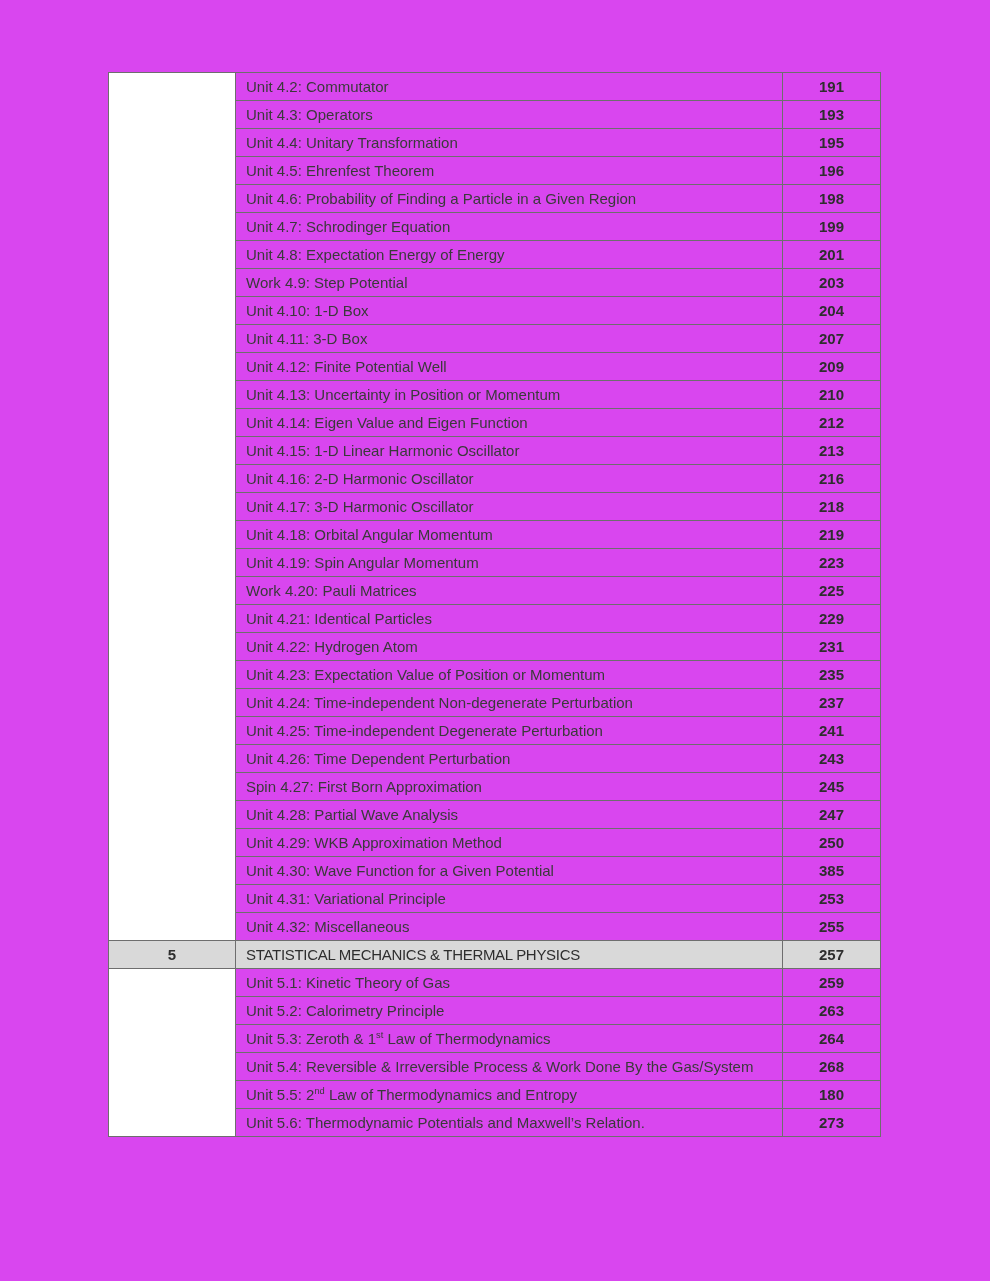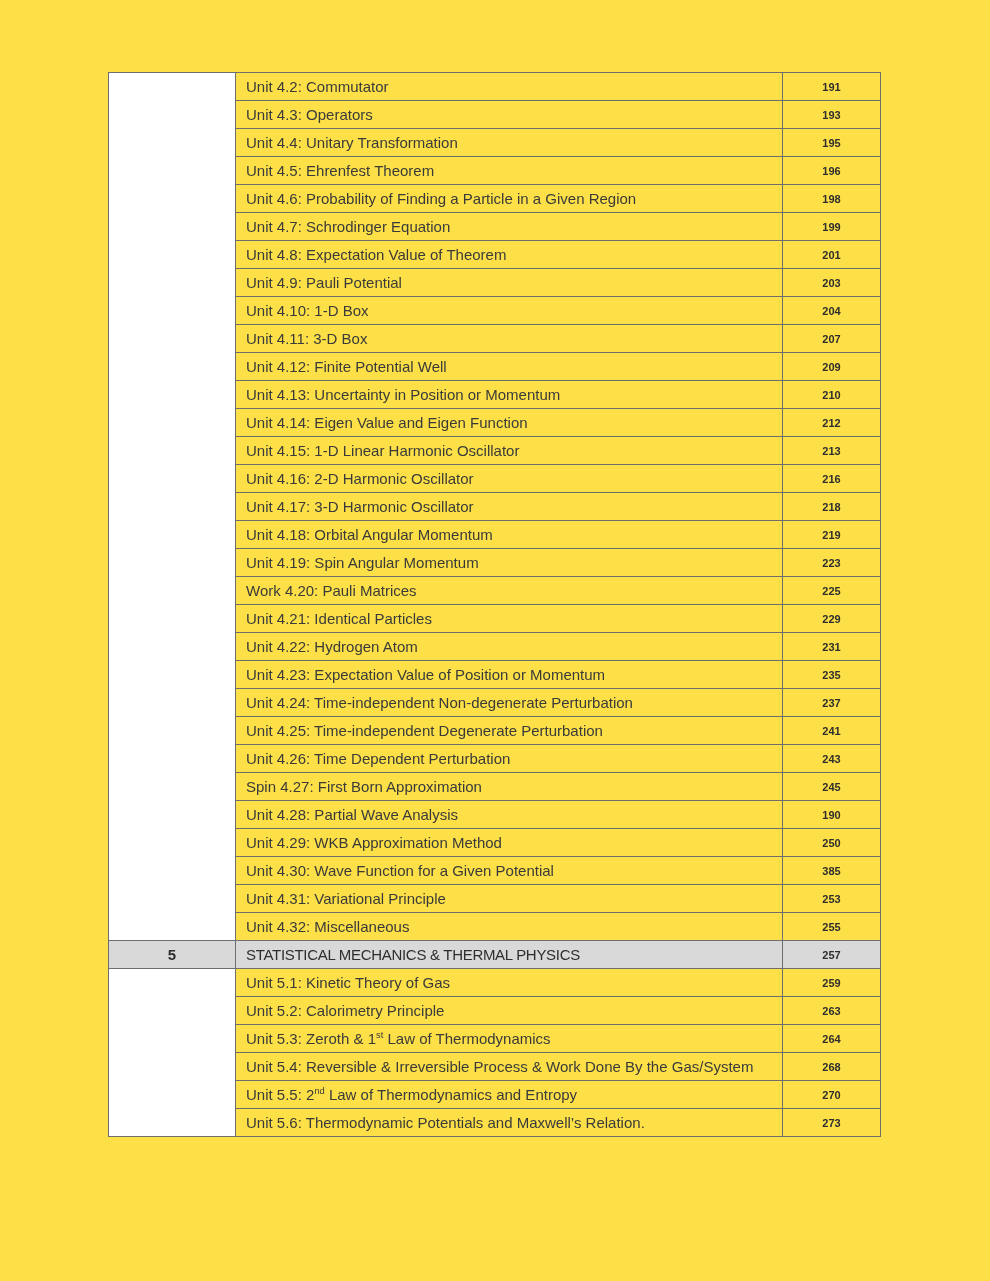--- a/index.html
+++ b/index.html
@@ -4,21 +4,21 @@
 <style>
   html, body {
     margin: 0;
     padding: 0;
     background: #ffffff;
   }
   .page {
     position: relative;
     width: 990px;
     height: 1281px;
-    background: #fde047;
+    background: #d946ef;
     font-family: "Liberation Sans", sans-serif;
     overflow: hidden;
   }
   table.toc-table {
     position: absolute;
     left: 108px;
     top: 72px;
     width: 772px;
     border-collapse: collapse;
     table-layout: fixed;
@@ -35,21 +35,21 @@
   td.title-cell {
     height: 28px;
     padding: 3px 9px 3px 10px;
     font-size: 15px;
     line-height: 19px;
     text-align: left;
   }
   td.page-cell {
     height: 28px;
     padding: 0 12px;
-    font-size: 11px;
+    font-size: 15px;
     font-weight: bold;
     text-align: center;
     color: #2e2e2e;
   }
   td.num-spacer-cell {
     background: #ffffff;
   }
   tr.chapter-row td {
     background: #d9d9d9;
   }
@@ -101,25 +101,25 @@
         </tr>
         <tr class="unit-row">
           <td class="title-cell">Unit 4.6: Probability of Finding a Particle in a Given Region</td>
           <td class="page-cell">198</td>
         </tr>
         <tr class="unit-row">
           <td class="title-cell">Unit 4.7: Schrodinger Equation</td>
           <td class="page-cell">199</td>
         </tr>
         <tr class="unit-row">
-          <td class="title-cell">Unit 4.8: Expectation Value of Theorem</td>
+          <td class="title-cell">Unit 4.8: Expectation Energy of Energy</td>
           <td class="page-cell">201</td>
         </tr>
         <tr class="unit-row">
-          <td class="title-cell">Unit 4.9: Pauli Potential</td>
+          <td class="title-cell">Work 4.9: Step Potential</td>
           <td class="page-cell">203</td>
         </tr>
         <tr class="unit-row">
           <td class="title-cell">Unit 4.10: 1-D Box</td>
           <td class="page-cell">204</td>
         </tr>
         <tr class="unit-row">
           <td class="title-cell">Unit 4.11: 3-D Box</td>
           <td class="page-cell">207</td>
         </tr>
@@ -182,21 +182,21 @@
         <tr class="unit-row">
           <td class="title-cell">Unit 4.26: Time Dependent Perturbation</td>
           <td class="page-cell">243</td>
         </tr>
         <tr class="unit-row">
           <td class="title-cell">Spin 4.27: First Born Approximation</td>
           <td class="page-cell">245</td>
         </tr>
         <tr class="unit-row">
           <td class="title-cell">Unit 4.28: Partial Wave Analysis</td>
-          <td class="page-cell">190</td>
+          <td class="page-cell">247</td>
         </tr>
         <tr class="unit-row">
           <td class="title-cell">Unit 4.29: WKB Approximation Method</td>
           <td class="page-cell">250</td>
         </tr>
         <tr class="unit-row">
           <td class="title-cell">Unit 4.30: Wave Function for a Given Potential</td>
           <td class="page-cell">385</td>
         </tr>
         <tr class="unit-row">
@@ -224,21 +224,21 @@
         <tr class="unit-row">
           <td class="title-cell">Unit 5.3: Zeroth &amp; 1<sup>st</sup> Law of Thermodynamics</td>
           <td class="page-cell">264</td>
         </tr>
         <tr class="unit-row">
           <td class="title-cell">Unit 5.4: Reversible &amp; Irreversible Process &amp; Work Done By the Gas/System</td>
           <td class="page-cell">268</td>
         </tr>
         <tr class="unit-row">
           <td class="title-cell">Unit 5.5: 2<sup>nd</sup> Law of Thermodynamics and Entropy</td>
-          <td class="page-cell">270</td>
+          <td class="page-cell">180</td>
         </tr>
         <tr class="unit-row">
           <td class="title-cell">Unit 5.6: Thermodynamic Potentials and Maxwell’s Relation.</td>
           <td class="page-cell">273</td>
         </tr>
       </tbody>
   </table>
 </div>
 
 </body></html>

